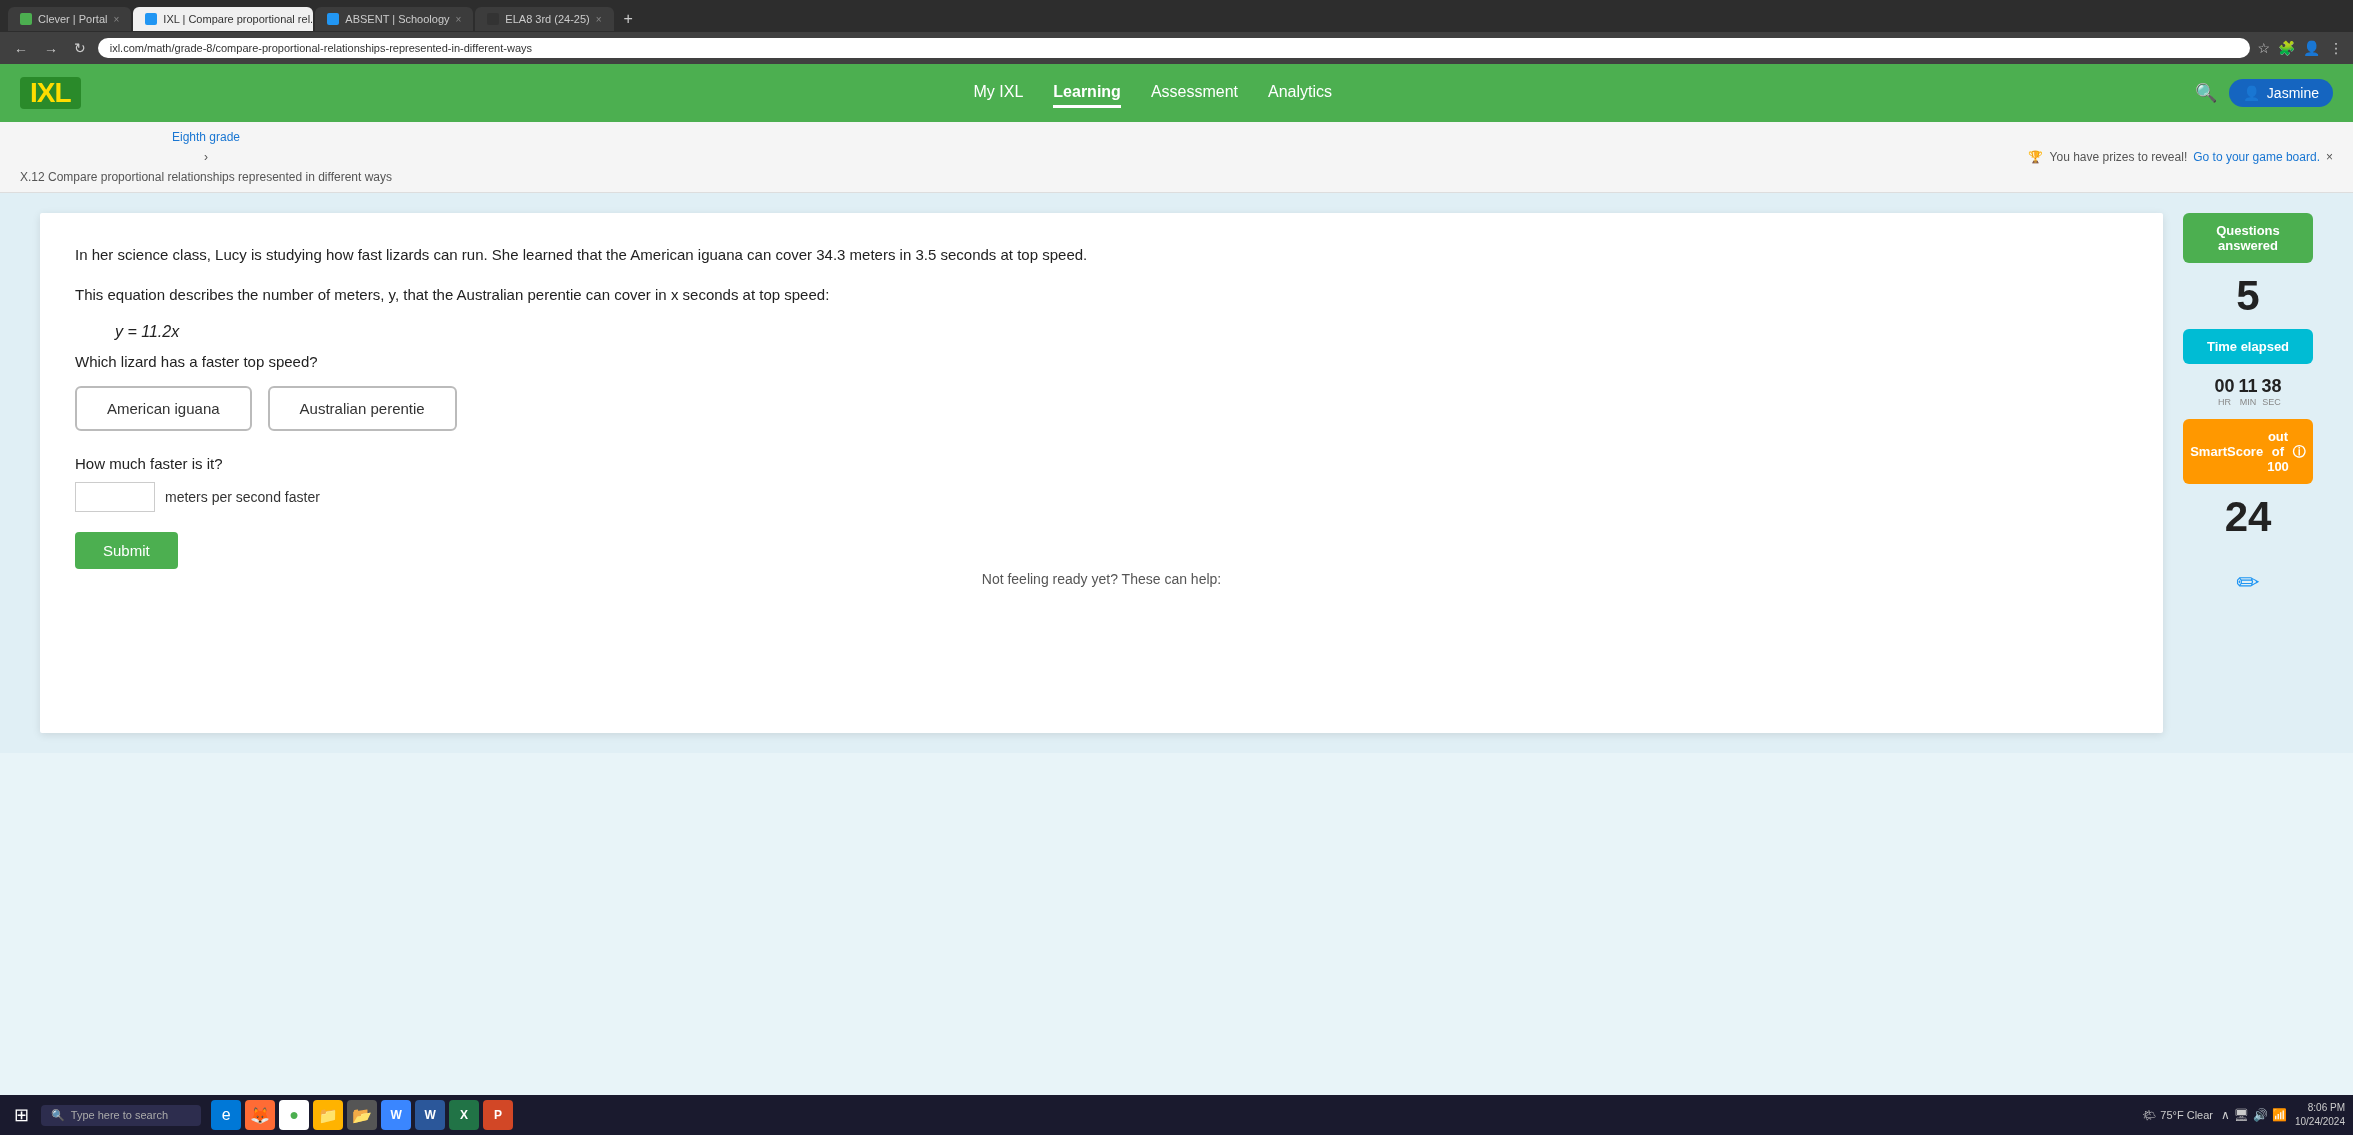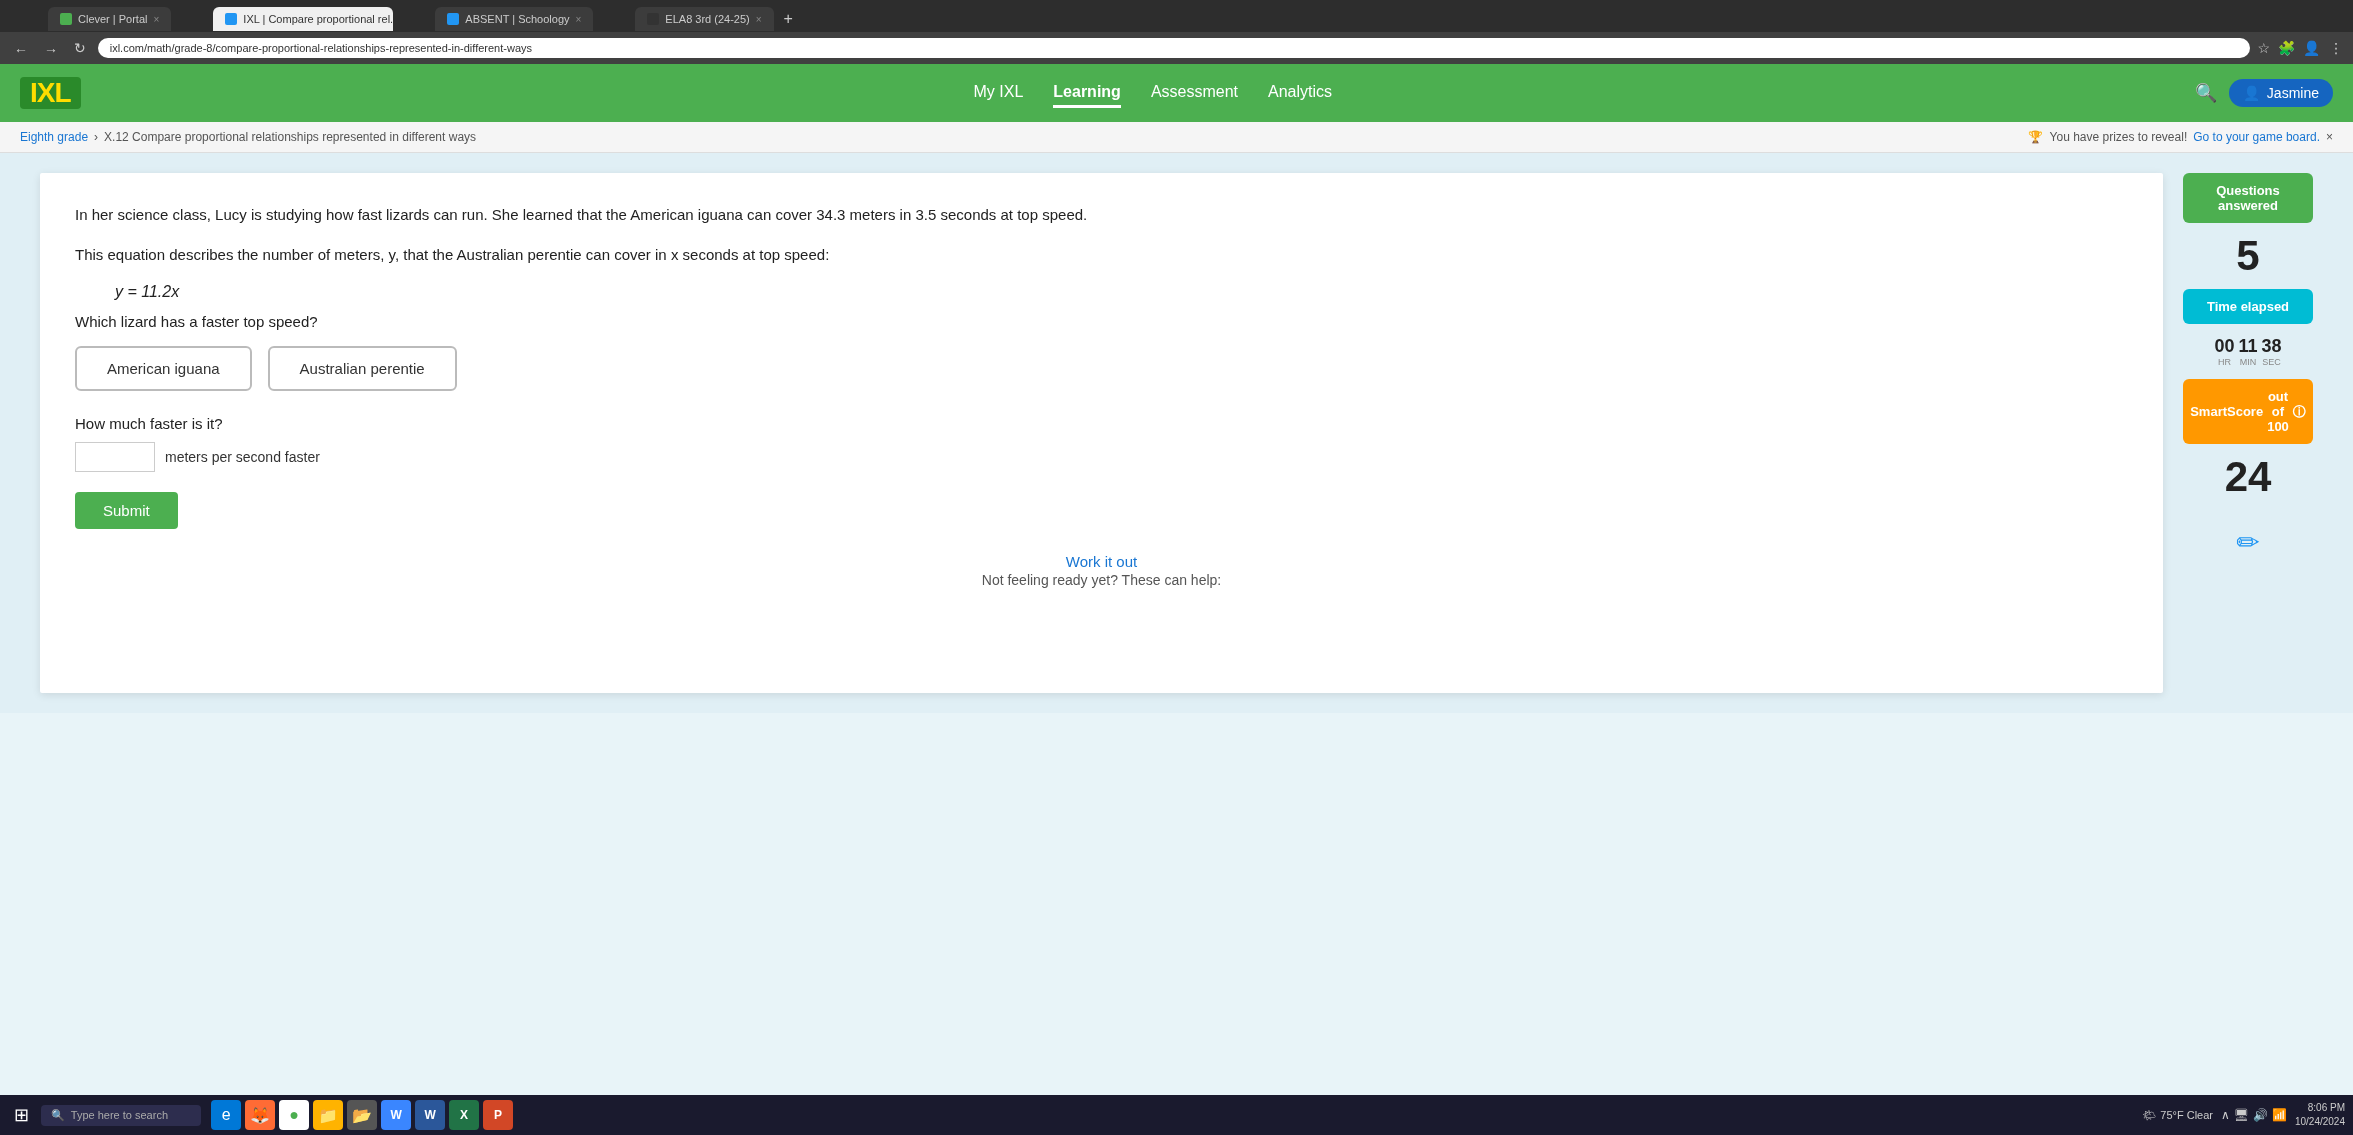--- a/index.html
+++ b/index.html
@@ -22,21 +22,20 @@
       align-items: center;
       padding: 6px 12px;
       border-radius: 6px 6px 0 0;
       font-size: 11px;
       color: #ccc;
       background: #3c3c3c;
       gap: 6px;
       max-width: 180px;
       overflow: hidden;
       white-space: nowrap;
-      margin-left: 40px;
     }
     .tab.active {
       background: #f0f0f0;
       color: #333;
     }
     .tab-close {
       cursor: pointer;
       color: #888;
       font-size: 10px;
     }
@@ -155,20 +154,21 @@
       align-items: center;
       justify-content: space-between;
       border-bottom: 1px solid #ddd;
     }
     .breadcrumb {
       font-size: 12px;
       color: #555;
       display: flex;
       align-items: center;
       gap: 6px;
+      flex-direction: column;
     }
     .breadcrumb a { color: #1976D2; text-decoration: none; }
     .prize-banner {
       font-size: 12px;
       color: #555;
       display: flex;
       align-items: center;
       gap: 6px;
     }
     .prize-link { color: #1976D2; text-decoration: none; }
@@ -533,21 +533,20 @@
 
     <p class="faster-question">How much faster is it?</p>
 
     <div class="input-row">
       <input type="text" class="meters-input" style="">
       <span class="input-label">meters per second faster</span>
     </div>
 
     <button class="submit-btn">Submit</button>
 
-    <a class="work-it-out">Work it out</a>
     <p class="help-text">Not feeling ready yet? These can help:</p>
 
   </div>
 
   <div class="side-panel">
 
     <button class="questions-answered-btn">Questions answered</button>
     <div class="count-display">5</div>
 
     <button class="time-elapsed-btn">Time elapsed</button>

